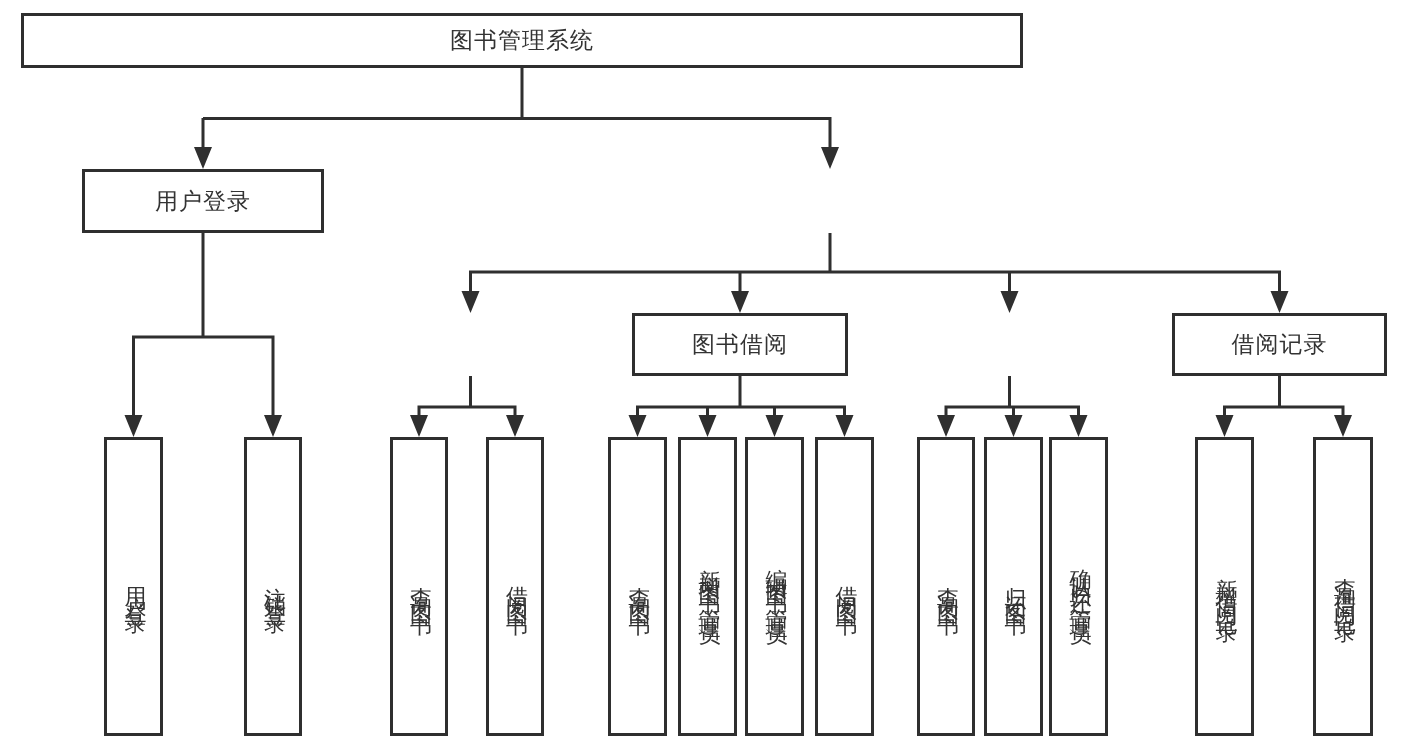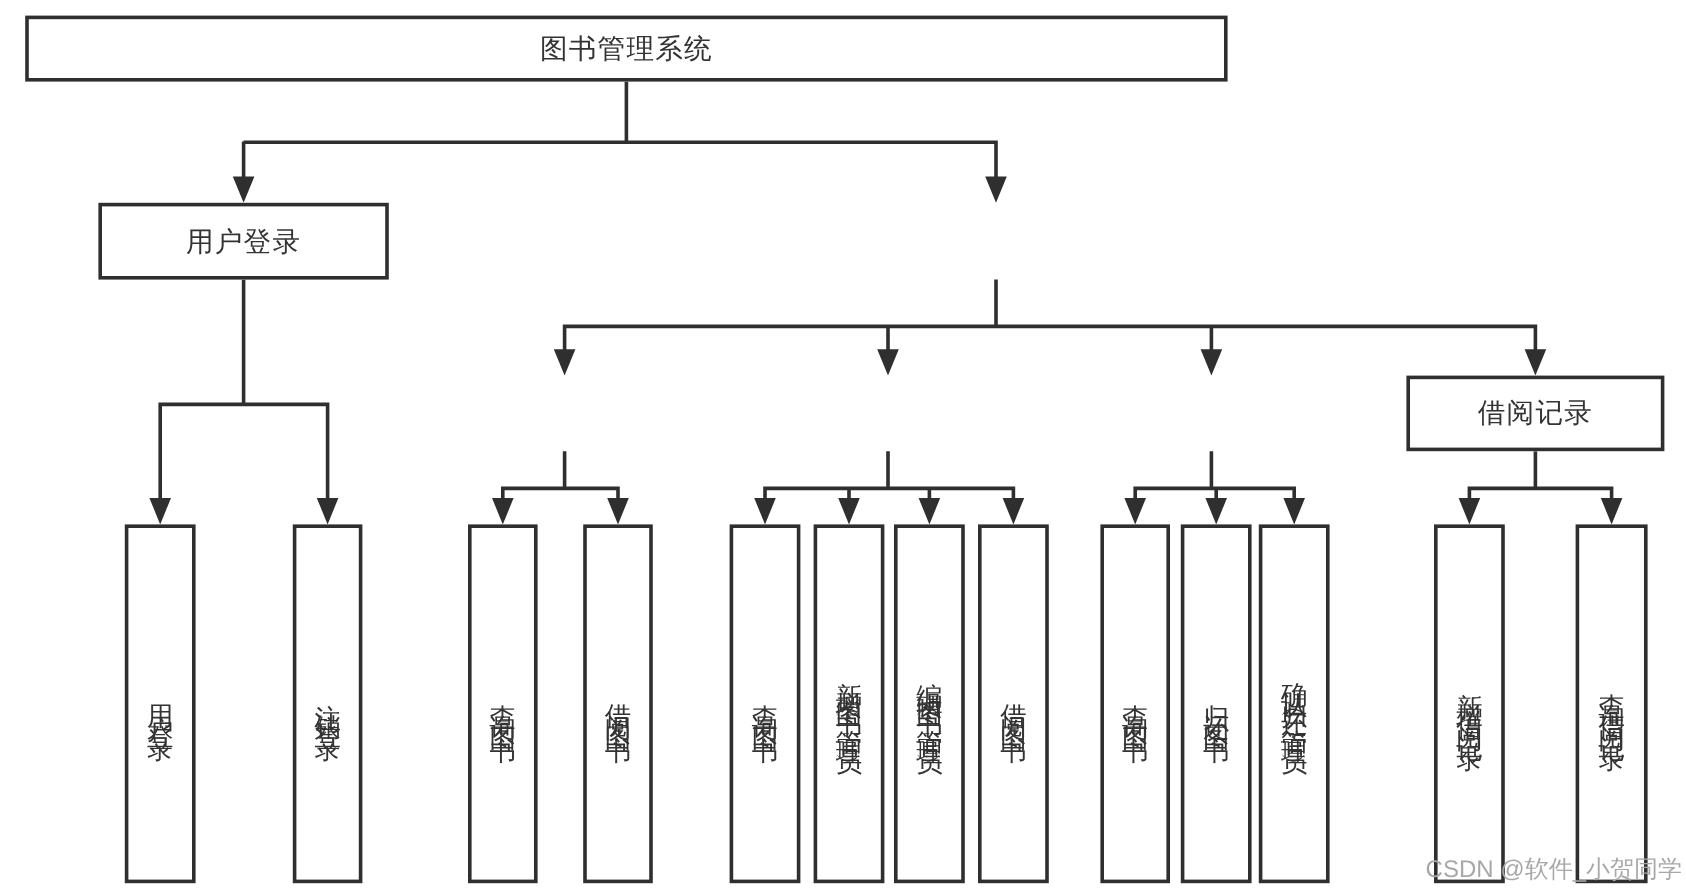--- a/index.html
+++ b/index.html
@@ -6,21 +6,21 @@
     --stroke:#2f2f2f;
     --text:#333333;
     --wm:#a8a8a8;
     --bg:#ffffff;
   }
   html,body{margin:0;padding:0;background:var(--bg);}
   .canvas{
     position:relative;
     width:1405px;height:747px;
     background:var(--bg);
-    font-family:Liberation Sans, sans-serif;
+    font-family:Liberation Mono, monospace;
     overflow:hidden;
   }
   .connectors{
     position:absolute;left:0;top:0;width:1405px;height:747px;
     color:var(--stroke);
   }
   .connectors path.line{stroke:currentColor;stroke-width:3;fill:none;}
   .connectors path.head{fill:currentColor;stroke:none;}
   .h-box{
     position:absolute;
@@ -100,20 +100,23 @@
   </svg>
 
   <div class="h-box" style="left:21px;top:13px;width:1002px;height:55px">
     <span>图书管理系统</span>
   </div>
 
   <div class="h-box" style="left:82px;top:169px;width:242px;height:64px">
     <span>用户登录</span>
   </div>
 
+  <div class="h-box" style="left:632px;top:313px;width:216px;height:63px">
+    <span>图书借阅</span>
+  </div>
   <div class="h-box" style="left:1172px;top:313px;width:215px;height:63px">
     <span>借阅记录</span>
   </div>
 
   <div class="v-box" style="left:104px;width:59px">
     <span class="v-text" style="letter-spacing: 9px;">用户登录</span>
   </div>
   <div class="v-box" style="left:244px;width:58px">
     <span class="v-text" style="letter-spacing: 9px;">注销登录</span>
   </div>
@@ -148,15 +151,14 @@
     <span class="v-text" style="letter-spacing: 8px;">确认归还（管理员）</span>
   </div>
 
   <div class="v-box" style="left:1195px;width:59px">
     <span class="v-text" style="letter-spacing: 9px;">新增借阅记录</span>
   </div>
   <div class="v-box" style="left:1313px;width:60px">
     <span class="v-text" style="letter-spacing: 9px;">查询借阅记录</span>
   </div>
 
-  <div class="watermark">CSDN @软件_小贺同学</div>
 
 </div>
 
 </body></html>

